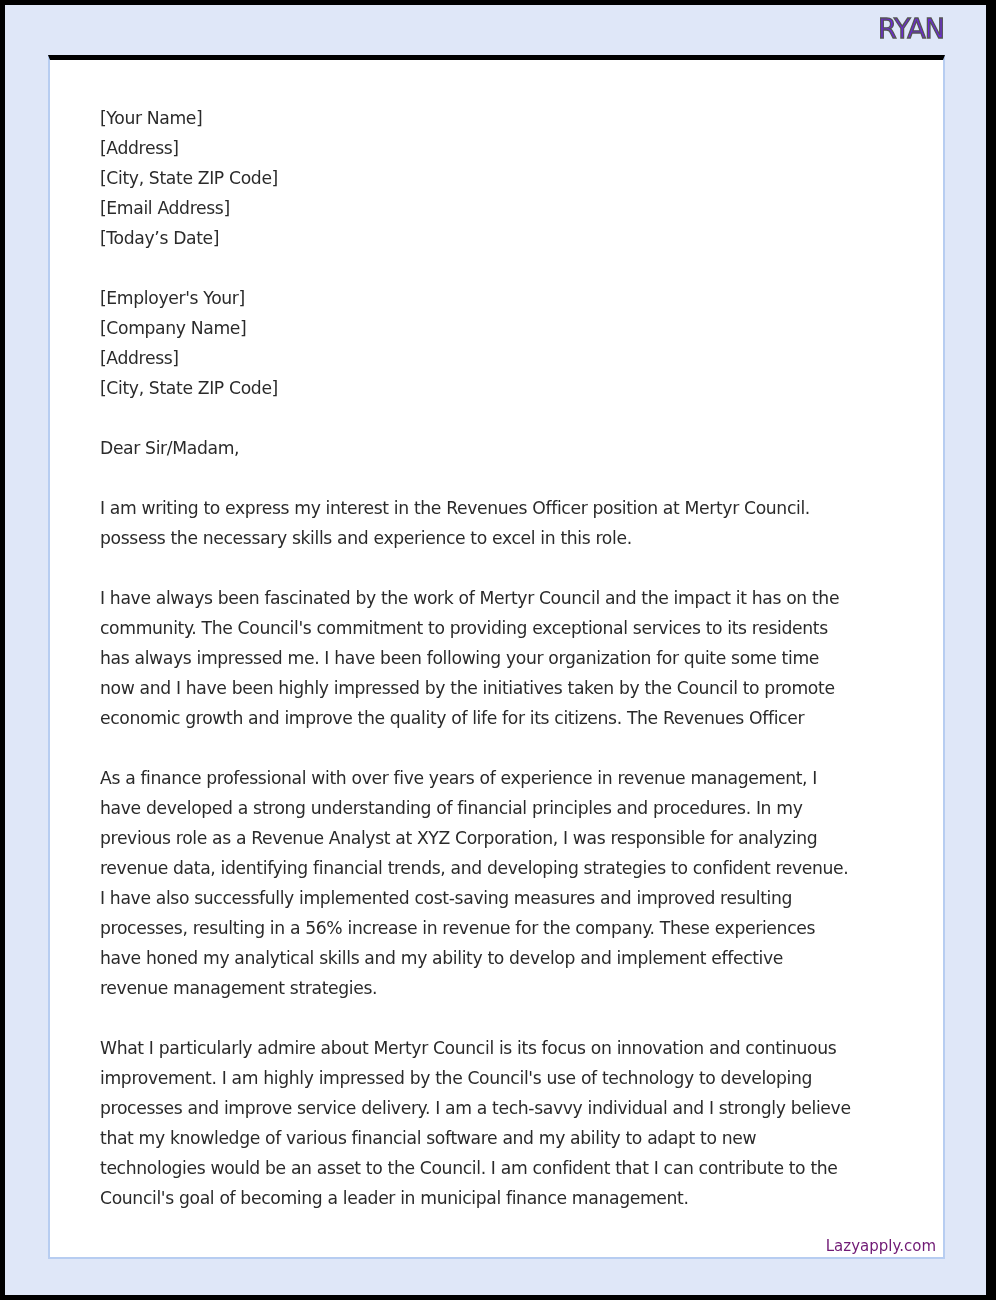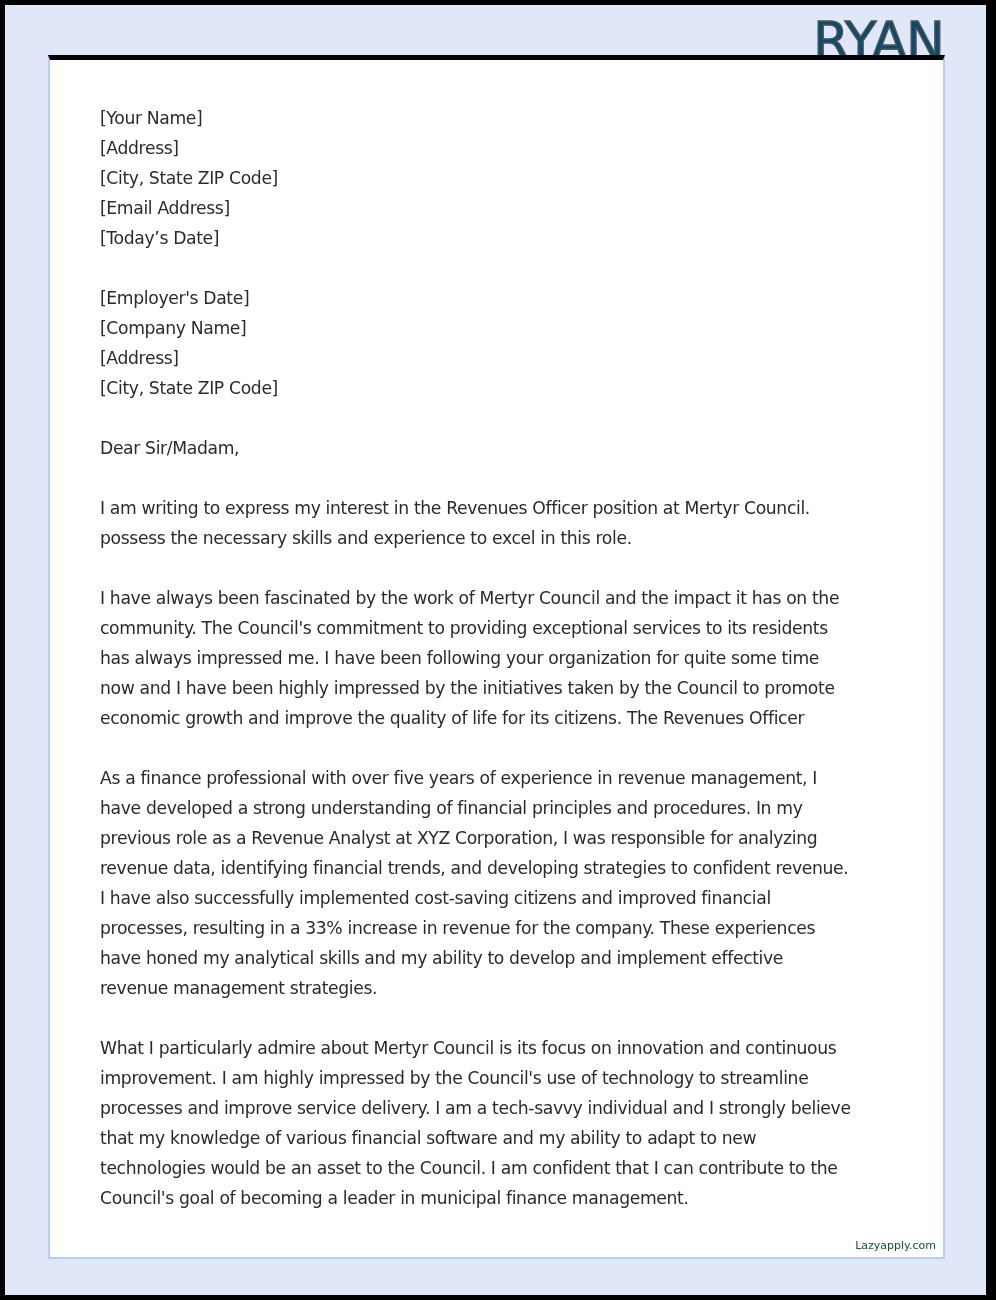--- a/index.html
+++ b/index.html
@@ -19,26 +19,26 @@
       left: 5px;
       top: 5px;
       width: 981px;
       height: 1290px;
       background: #dfe7f8;
       overflow: hidden;
     }
     .name-heading {
       position: absolute;
       right: 42px;
-      top: 16px;
+      top: 4px;
       font-family: "DejaVu Sans", sans-serif;
-      font-size: 52px;
+      font-size: 27px;
       font-weight: normal;
       letter-spacing: -1px;
-      color: #0c4a6e;
+      color: #6d28d9;
       -webkit-text-stroke: 1.3px #555555;
       line-height: 40px;
     }
     .sheet {
       position: absolute;
       left: 43px;
       top: 50px;
       width: 897px;
       height: 1204px;
       background: #ffffff;
@@ -68,22 +68,22 @@
       margin: 0 0 30px 0;
     }
     .letter p {
       margin: 0 0 30px 0;
     }
     .watermark {
       position: absolute;
       right: 5px;
       bottom: 2px;
       font-family: "DejaVu Sans", sans-serif;
-      font-size: 11px;
-      color: #14532d;
+      font-size: 15px;
+      color: #701a75;
       background: #ffffff;
       padding: 0 2px;
       line-height: 18px;
     }
   </style>
 </head>
 <body>
 
 <div class="page-frame">
 
@@ -94,21 +94,21 @@
 
       <div class="block">
         <span class="line">[Your Name]</span>
         <span class="line">[Address]</span>
         <span class="line">[City, State ZIP Code]</span>
         <span class="line">[Email Address]</span>
         <span class="line">[Today’s Date]</span>
       </div>
 
       <div class="block">
-        <span class="line">[Employer's Date]</span>
+        <span class="line">[Employer's Your]</span>
         <span class="line">[Company Name]</span>
         <span class="line">[Address]</span>
         <span class="line">[City, State ZIP Code]</span>
       </div>
 
       <p>
         <span class="line">Dear Sir/Madam,</span>
       </p>
 
       <p>
@@ -122,29 +122,29 @@
         <span class="line">has always impressed me. I have been following your organization for quite some time</span>
         <span class="line">now and I have been highly impressed by the initiatives taken by the Council to promote</span>
         <span class="line">economic growth and improve the quality of life for its citizens. The Revenues Officer</span>
       </p>
 
       <p>
         <span class="line">As a finance professional with over five years of experience in revenue management, I</span>
         <span class="line">have developed a strong understanding of financial principles and procedures. In my</span>
         <span class="line">previous role as a Revenue Analyst at XYZ Corporation, I was responsible for analyzing</span>
         <span class="line">revenue data, identifying financial trends, and developing strategies to confident revenue.</span>
-        <span class="line">I have also successfully implemented cost-saving citizens and improved financial</span>
-        <span class="line">processes, resulting in a 33% increase in revenue for the company. These experiences</span>
+        <span class="line">I have also successfully implemented cost-saving measures and improved resulting</span>
+        <span class="line">processes, resulting in a 56% increase in revenue for the company. These experiences</span>
         <span class="line">have honed my analytical skills and my ability to develop and implement effective</span>
         <span class="line">revenue management strategies.</span>
       </p>
 
       <p>
         <span class="line">What I particularly admire about Mertyr Council is its focus on innovation and continuous</span>
-        <span class="line">improvement. I am highly impressed by the Council's use of technology to streamline</span>
+        <span class="line">improvement. I am highly impressed by the Council's use of technology to developing</span>
         <span class="line">processes and improve service delivery. I am a tech-savvy individual and I strongly believe</span>
         <span class="line">that my knowledge of various financial software and my ability to adapt to new</span>
         <span class="line">technologies would be an asset to the Council. I am confident that I can contribute to the</span>
         <span class="line">Council's goal of becoming a leader in municipal finance management.</span>
       </p>
 
     </div>
 
     <div class="watermark">Lazyapply.com</div>
   </div>

